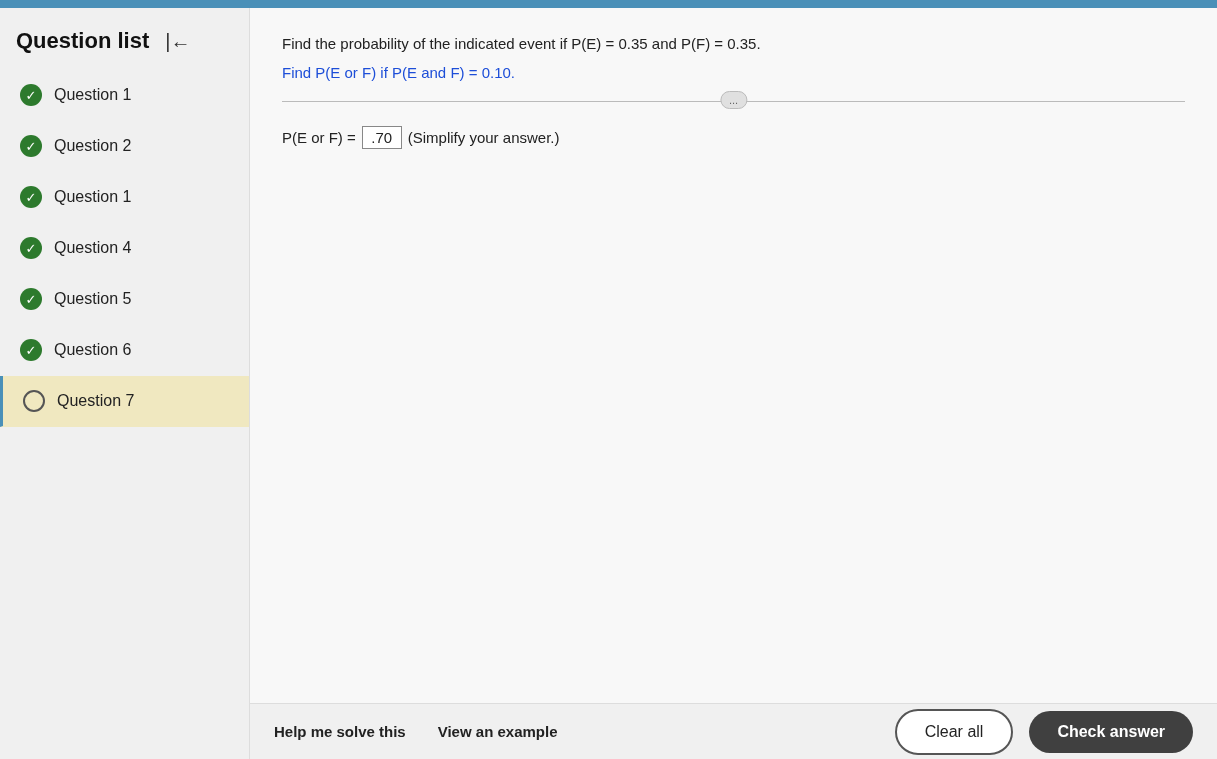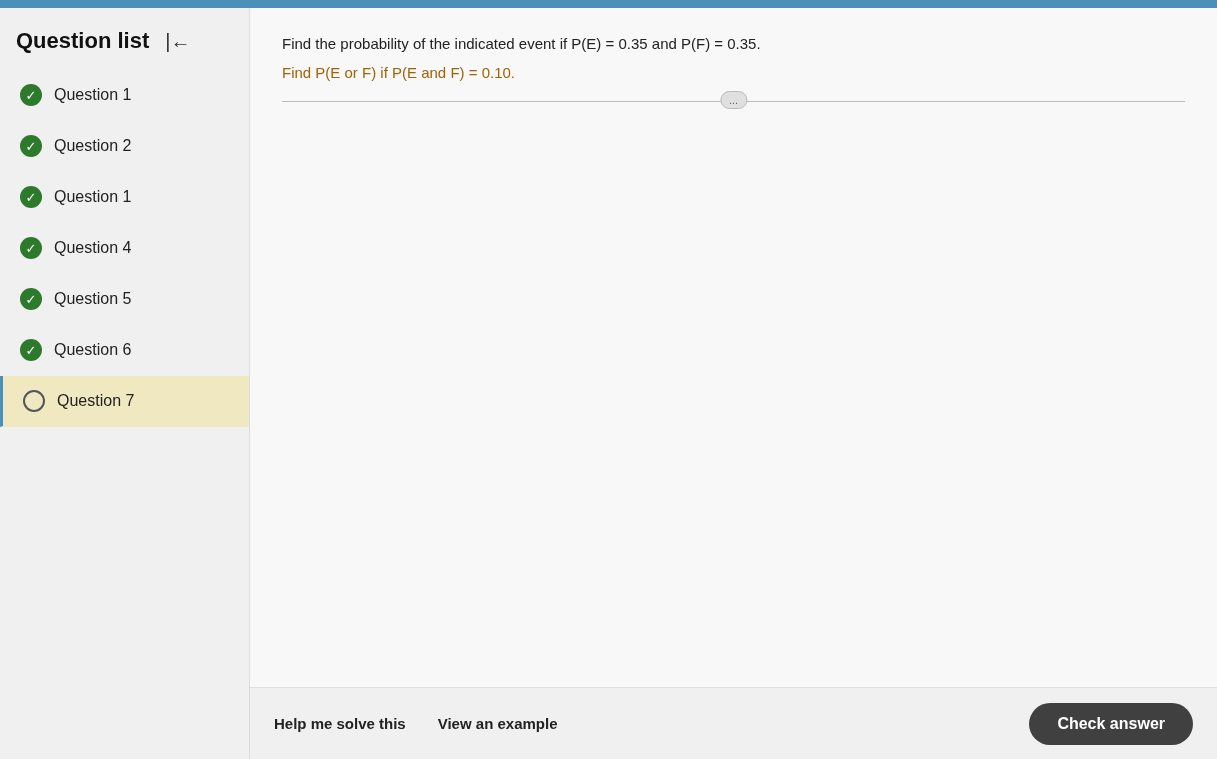--- a/index.html
+++ b/index.html
@@ -129,21 +129,21 @@
 
     .problem-statement {
       font-size: 15px;
       color: #222;
       line-height: 1.6;
       margin-bottom: 8px;
     }
 
     .problem-sub {
       font-size: 15px;
-      color: #a16207;
+      color: #1d4ed8;
       margin-bottom: 20px;
     }
 
     .divider-line {
       border: none;
       border-top: 1px solid #bbb;
       margin: 12px 0 20px 0;
       position: relative;
     }
 
@@ -178,21 +178,21 @@
       background: white;
     }
 
     .answer-hint {
       font-size: 15px;
       color: #222;
     }
 
     
     .footer {
-      height: 72px;
+      height: 56px;
       background: #f0f0f0;
       border-top: 1px solid #ddd;
       display: flex;
       align-items: center;
       padding: 0 24px;
       gap: 32px;
     }
 
     .footer-left {
       display: flex;
@@ -292,26 +292,32 @@
   <div class="content-area">
     <div class="content-body">
       <p class="problem-statement">Find the probability of the indicated event if P(E) = 0.35 and P(F) = 0.35.</p>
       <p class="problem-sub">Find P(E or F) if P(E and F) = 0.10.</p>
 
       <div style="position: relative; margin: 16px 0 24px 0;">
         <hr class="divider-line">
         <span class="dots-badge">...</span>
       </div>
 
+      <div class="answer-row">
+        <span>P(E or F) = </span>
+        <span class="answer-box">.70</span>
+        <span class="answer-hint">(Simplify your answer.)</span>
+      </div>
     </div>
 
     <div class="footer">
       <div class="footer-left">
         <a class="footer-link">Help me solve this</a>
         <a class="footer-link">View an example</a>
       </div>
       <div class="footer-right">
+        <button class="btn-clear">Clear all</button>
         <button class="btn-check">Check answer</button>
       </div>
     </div>
   </div>
 
 </div>
 
 </body></html>

